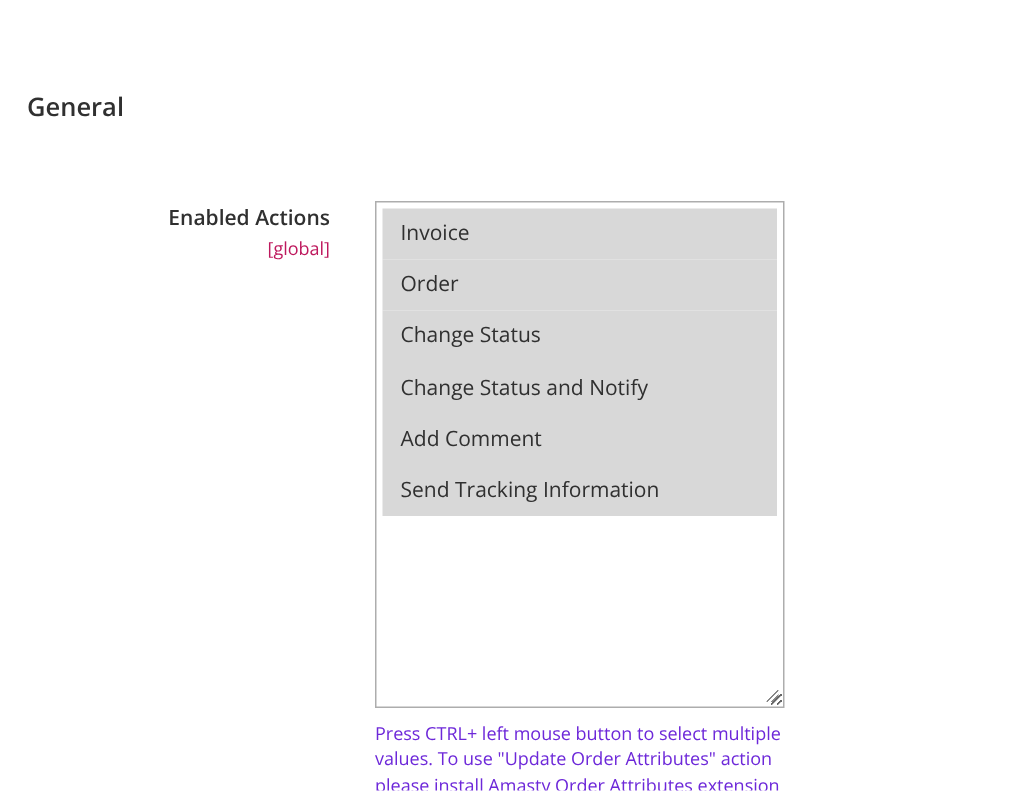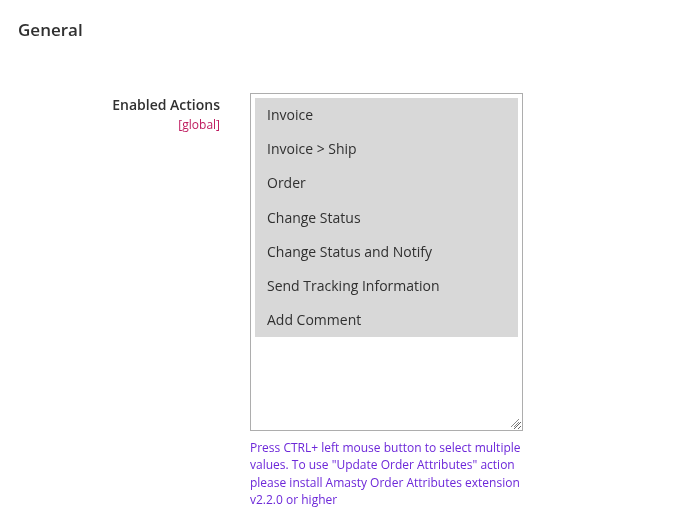--- a/index.html
+++ b/index.html
@@ -13,20 +13,21 @@
       color: #333;
       width: 685px;
       height: 527px;
       position: relative;
     }
     .section-title {
       font-size: 17px;
       font-weight: 600;
       color: #303030;
       padding: 18px 0 0 18px;
+      margin-top: 41px;
     }
     .field-row {
       display: flex;
       align-items: flex-start;
       margin-top: 52px;
     }
     .field-label-col {
       width: 250px;
       text-align: right;
       padding-right: 30px;
@@ -103,24 +104,23 @@
 
 <div class="field-row">
   <div class="field-label-col">
     <div class="field-label">Enabled Actions</div>
     <div class="field-scope">[global]</div>
   </div>
   <div class="field-input-col">
     <div class="multiselect">
       <div class="multiselect-inner" id="options-container">
           <div class="option selected">Invoice</div>
-          <div class="option selected">Invoice &gt; Ship</div>
           <div class="option selected">Order</div>
           <div class="option selected">Change Status</div>
           <div class="option selected">Change Status and Notify</div>
+          <div class="option selected">Add Comment</div>
           <div class="option selected">Send Tracking Information</div>
-          <div class="option selected">Add Comment</div>
         </div>
       <div class="resize-handle"></div>
     </div>
     <div class="help-text">Press CTRL+ left mouse button to select multiple values. To use "Update Order Attributes" action please install Amasty Order Attributes extension v2.2.0 or higher</div>
   </div>
 </div>
 
 </body></html>

